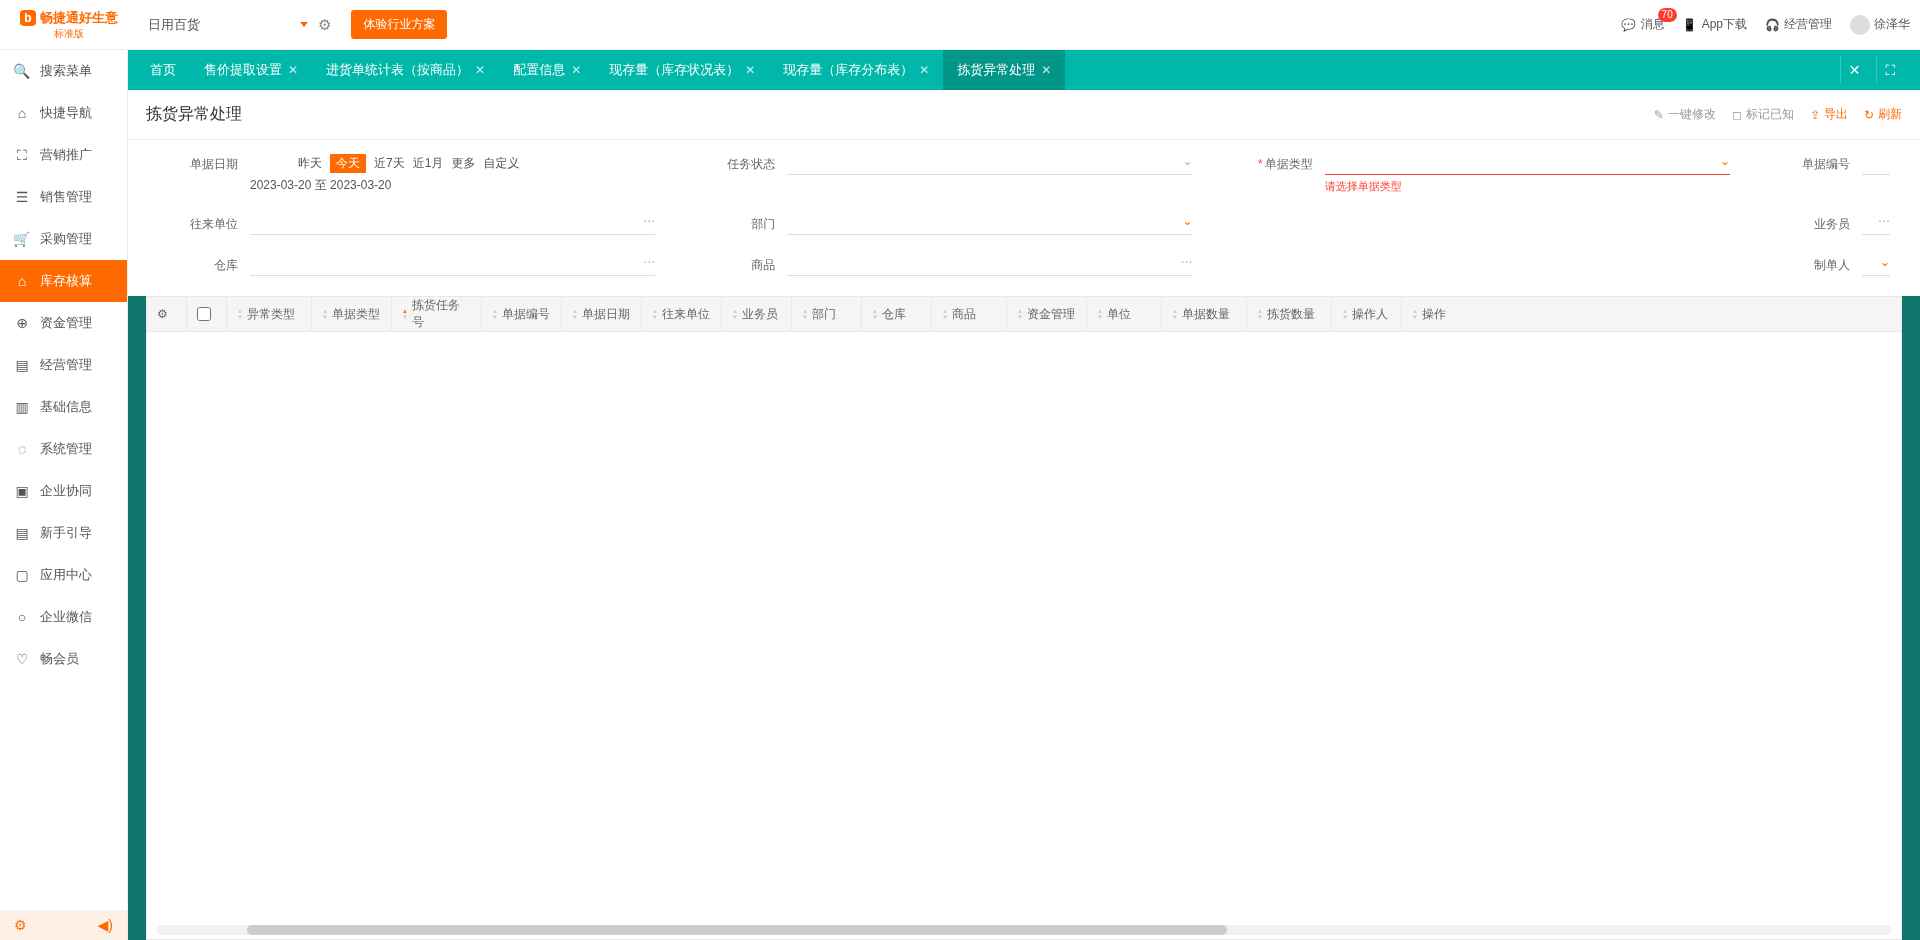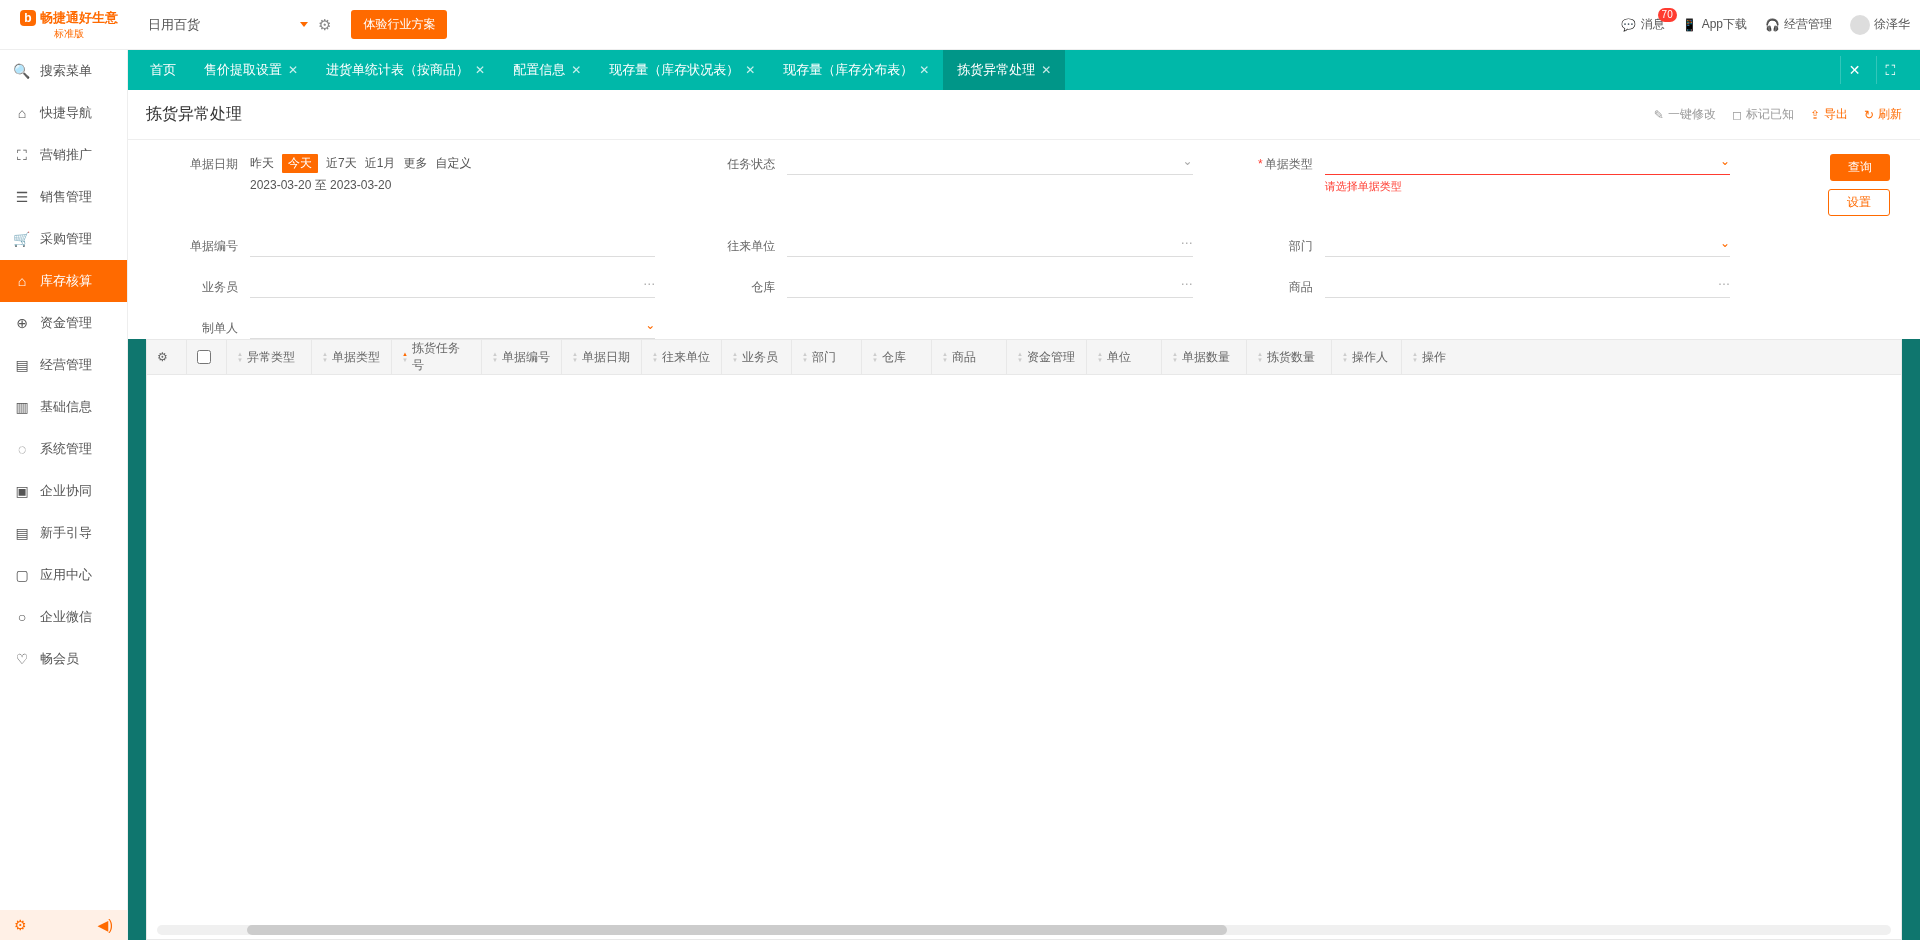--- a/index.html
+++ b/index.html
@@ -56,21 +56,21 @@
 .filter-panel { background:#fff; margin:0 0; padding:14px 30px 0 30px; position:relative;}
 .filter-grid { display:grid; grid-template-columns: 1fr 1fr 1fr 120px; column-gap:40px; row-gap:20px; align-items:start;}
 .frow { display:flex; align-items:flex-start; gap:12px; }
 .flabel { width:80px; text-align:right; color:#666; font-size:12px; padding-top:2px; flex-shrink:0;}
 .flabel .req { color:#ff3b30; margin-right:2px;}
 .finput-wrap { flex:1; position:relative; }
 .finput { width:100%; border:none; border-bottom:1px solid #ddd; padding:2px 20px 4px 2px; font-size:12px; background:transparent; outline:none;}
 .finput.error { border-bottom-color:#ff3b30; }
 .ficon { position:absolute; right:0; top:0; color:#aaa; font-size:12px;}
 .err-msg { color:#ff3b30; font-size:11px; margin-top:4px; }
-.date-opts { display:flex; gap:8px; flex-wrap:wrap; align-items:center; font-size:12px; color:#555;}
+.date-opts { display:flex; gap:8px; flex-wrap:wrap; align-items:center; font-size:12px; color:#555;margin-left:48px;}
 .date-opts span { cursor:pointer; }
 .date-opts .sel { background:#ff6a00; color:#fff; padding:1px 6px; border-radius:1px;}
 .date-range { font-size:12px; color:#555; margin-top:4px;}
 .btn-col { display:flex; flex-direction:column; gap:8px; align-items:flex-end;}
 .btn-query { background:#ff6a00; color:#fff; border:none; padding:5px 18px; border-radius:3px; cursor:pointer; font-size:12px;}
 .btn-set { background:#fff; color:#ff6a00; border:1px solid #ff6a00; padding:4px 18px; border-radius:3px; cursor:pointer; font-size:12px;}
 .collapse-bar { margin-top:16px; text-align:center; padding:6px 0; font-size:12px; color:#999; cursor:pointer; border-top:1px solid #f0f0f0; background:#fafafa;}
 .collapse-bar .arr { font-size:10px; margin-right:4px;}
 
 
@@ -290,24 +290,20 @@
             </div>
           </div>
           <div class="frow">
             <div class="flabel"><span class="req">*</span><span>单据类型</span></div>
             <div class="finput-wrap">
               <input class="finput error" style="">
               <span class="ficon" style="color:#ff6a00;">⌄</span>
               <div class="err-msg">请选择单据类型</div>
             </div>
           </div>
-          <div class="btn-col">
-            <button class="btn-query">查询</button>
-            <button class="btn-set">设置</button>
-          </div>
 
           <div class="frow">
             <div class="flabel">单据编号</div>
             <div class="finput-wrap"><input class="finput" style=""></div>
           </div>
           <div class="frow">
             <div class="flabel">往来单位</div>
             <div class="finput-wrap">
               <input class="finput" style="">
               <span class="ficon">⋯</span>

